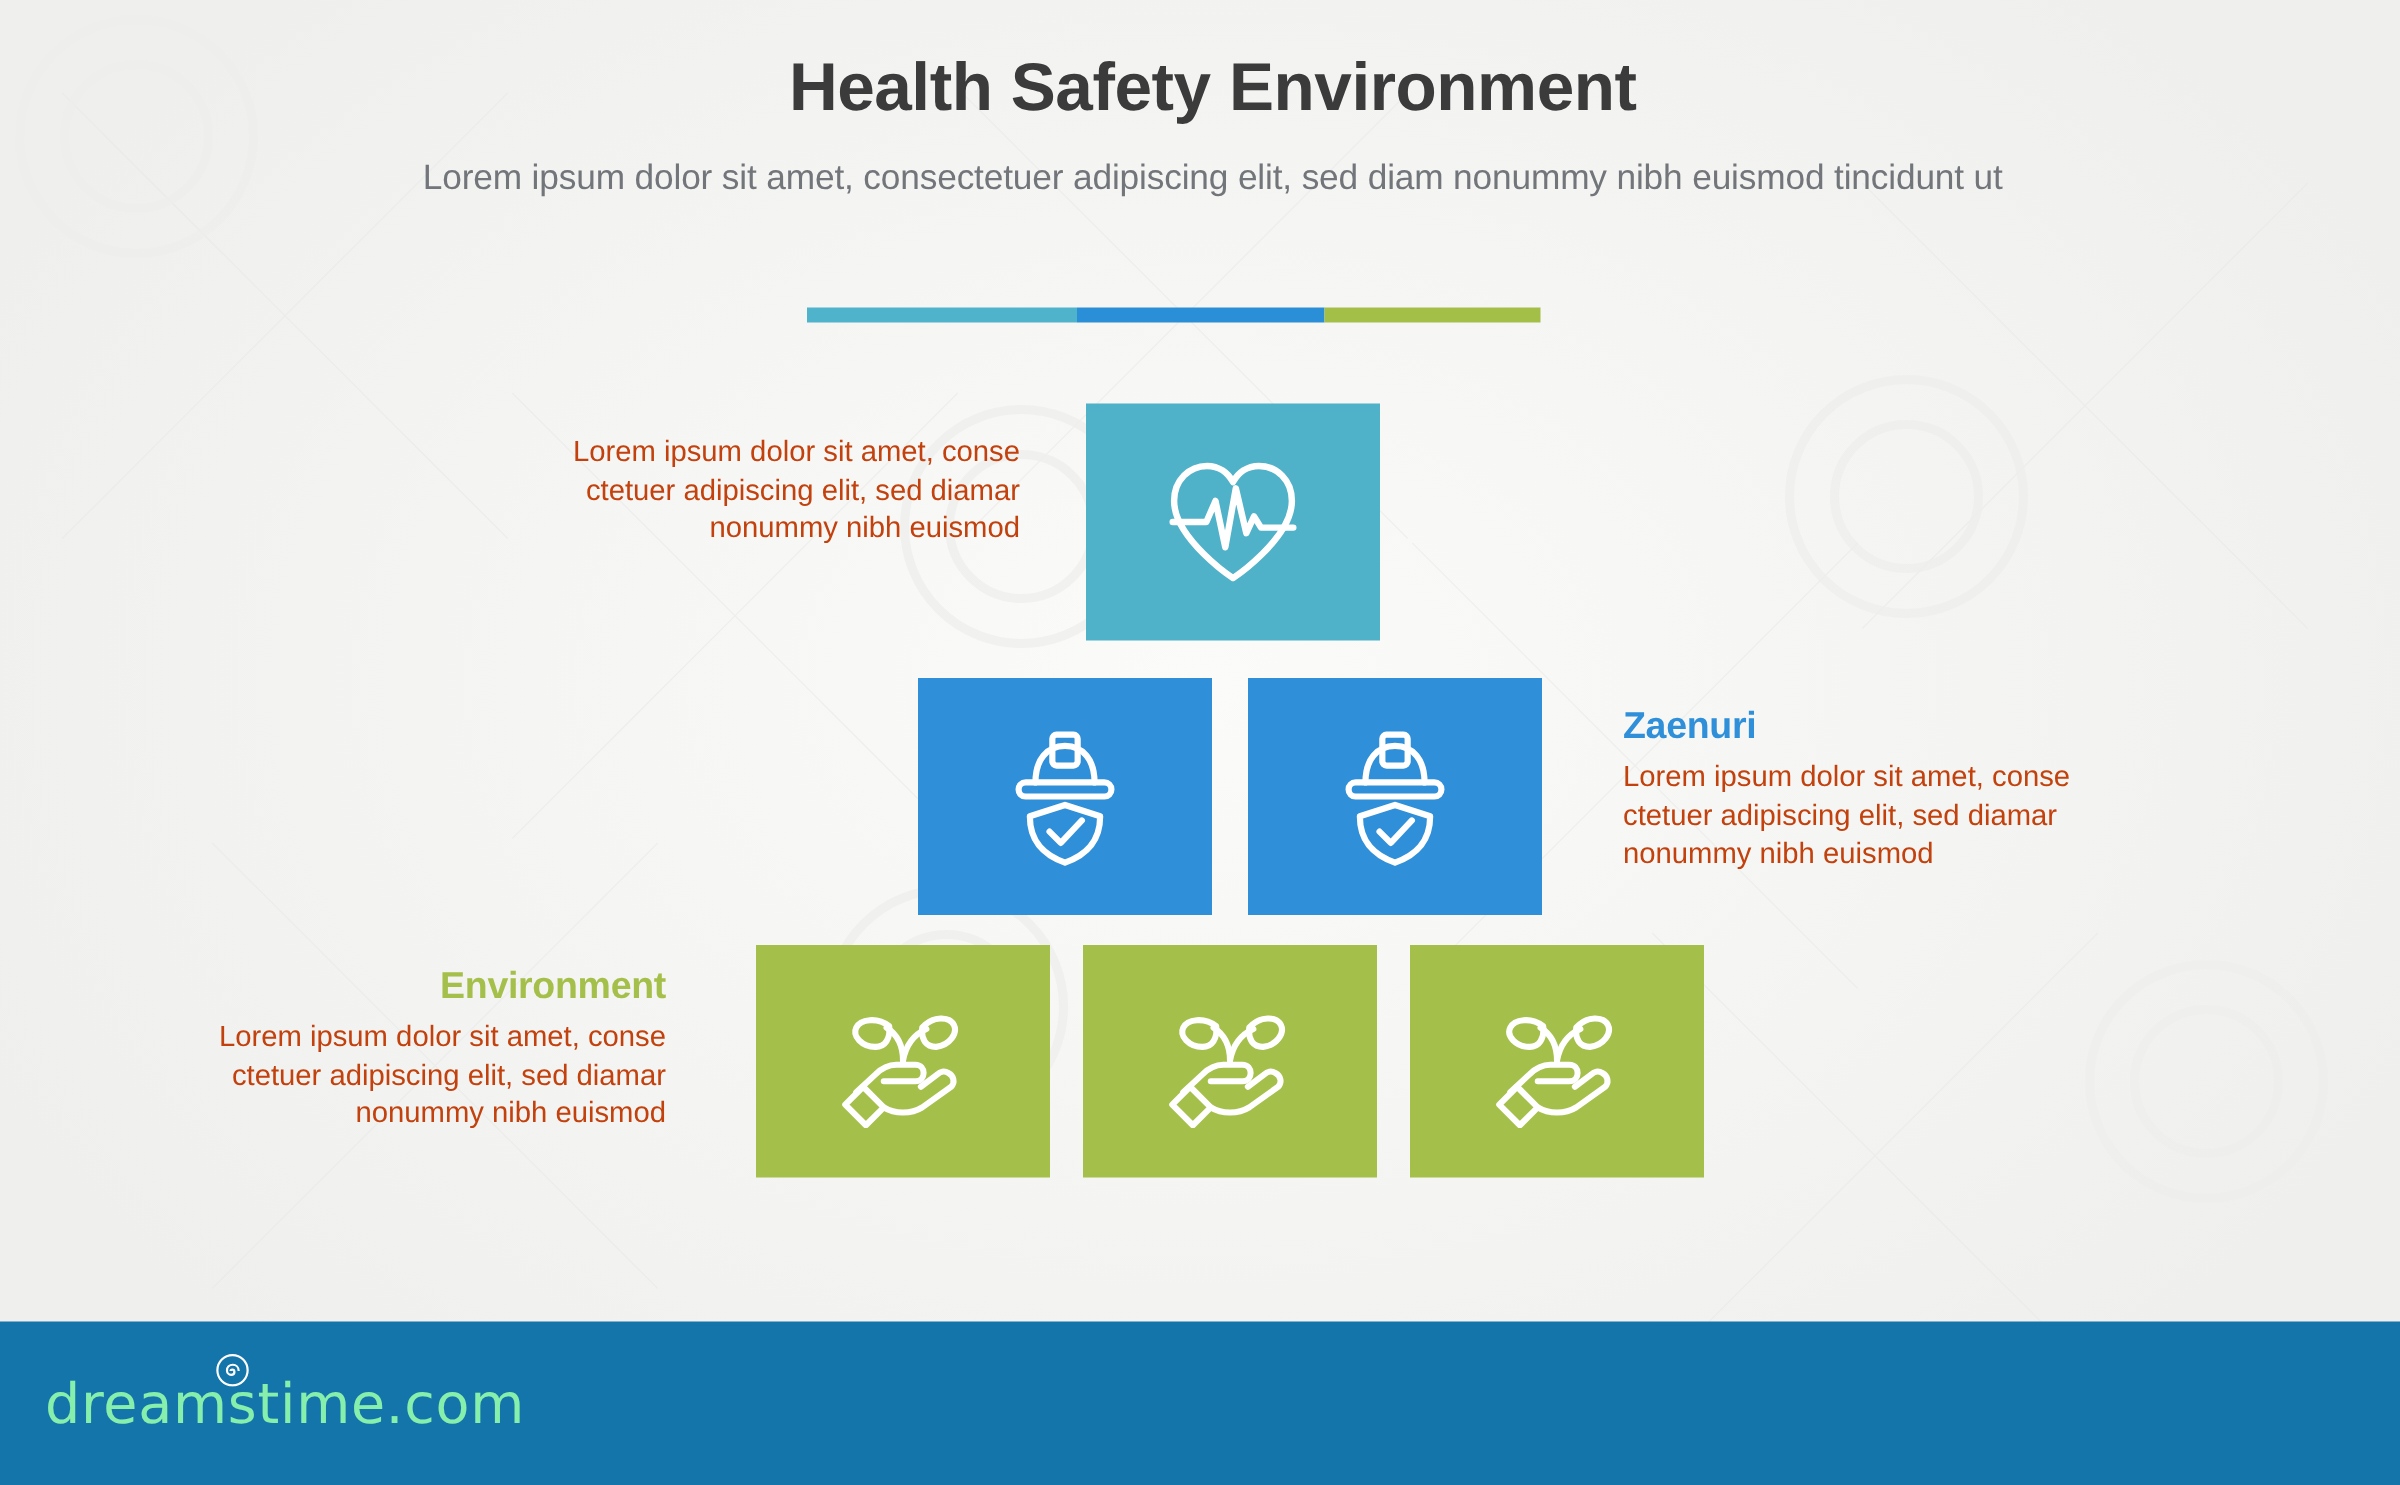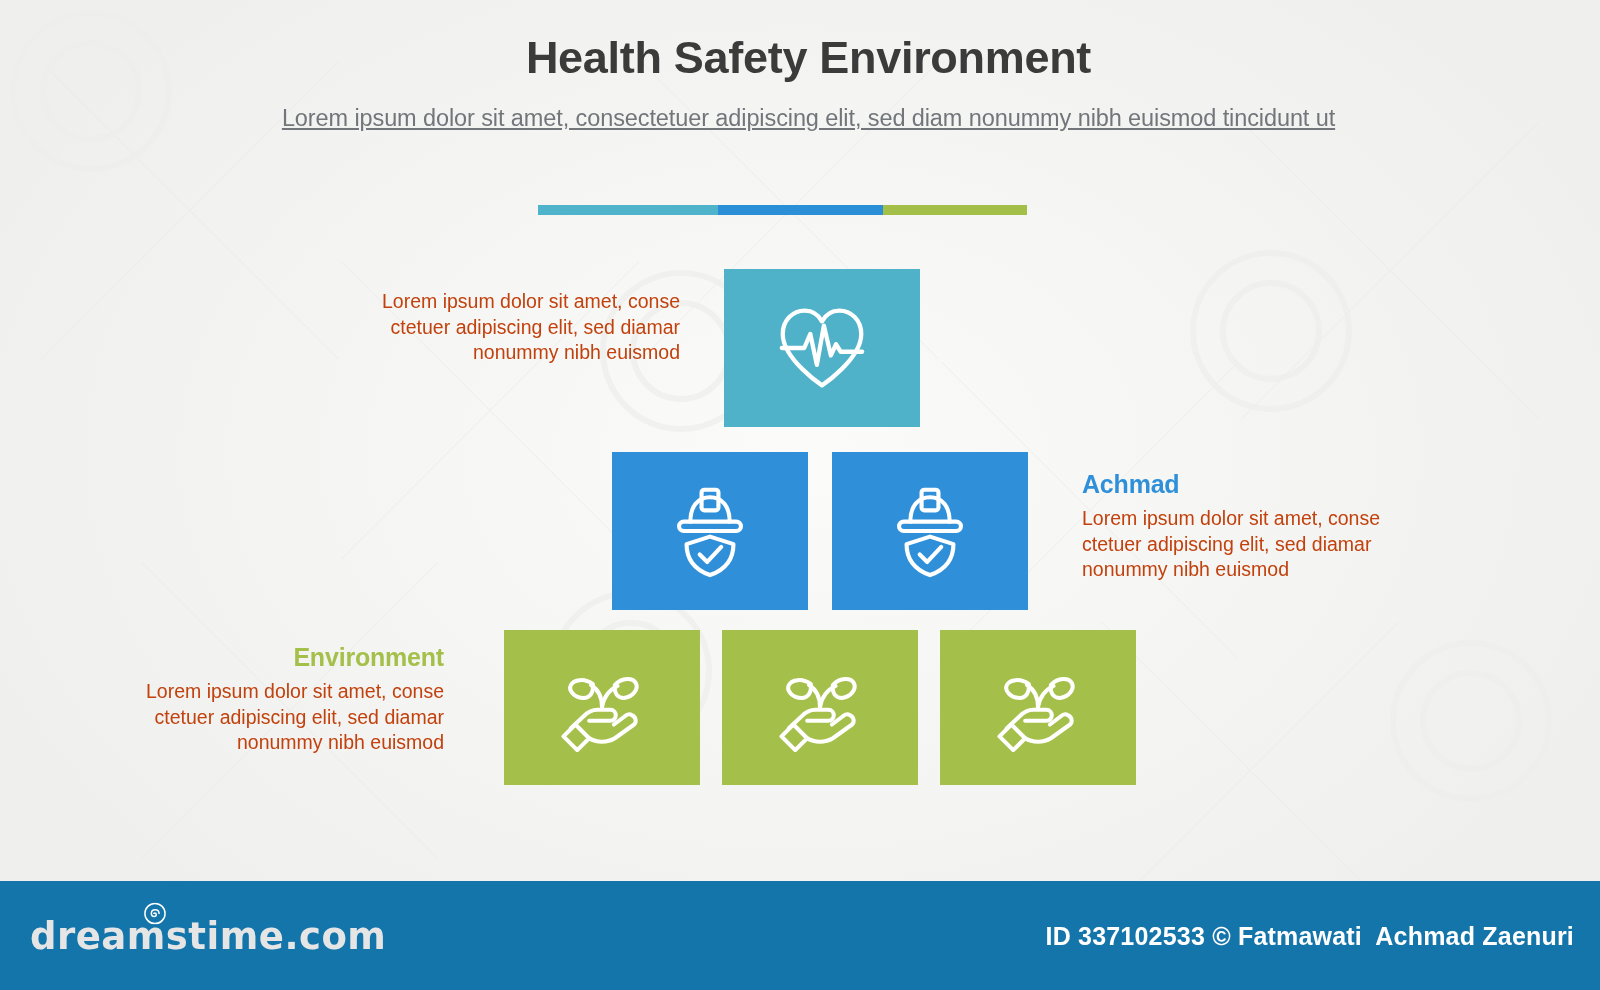--- a/index.html
+++ b/index.html
@@ -34,21 +34,20 @@
   
   .header{position:absolute;left:17px;right:0;top:34px;text-align:center;}
   .title{
     font-size:45px;font-weight:bold;color:#3b3b3b;letter-spacing:-.3px;
     margin:0;line-height:1.05;
   }
   .subtitle{
     margin:22px auto 0;width:1330px;
     font-size:23.5px;line-height:1.33;color:#72767a;font-weight:300;
     letter-spacing:-.1px;
-    text-decoration:underline;
   }
 
   
   .bar{
     position:absolute;left:538px;top:205px;width:489px;height:10px;display:flex;
   }
   .bar span{display:block;height:100%;}
 
   
   .pyramid{position:absolute;left:0;top:0;width:1600px;height:990px;}
@@ -71,21 +70,21 @@
   
   .footer{
     position:absolute;left:0;bottom:0;width:1600px;height:109px;
     display:flex;align-items:center;
   }
   .logo{
     position:absolute;left:30px;top:50%;transform:translateY(-50%);
     display:flex;align-items:flex-end;
   }
   .logo-text{
-    font-size:37px;color:#e5e5e5;letter-spacing:.5px;font-weight:700;
+    font-size:37px;color:#86efac;letter-spacing:.5px;font-weight:400;
     font-family:"DejaVu Sans", sans-serif;
   }
   .credit{
     position:absolute;right:26px;top:50%;transform:translateY(-50%);
     color:#ffffff;font-size:25px;font-weight:bold;letter-spacing:.2px;
     white-space:pre;
   }
 </style>
 </head>
 <body>
@@ -157,21 +156,21 @@
         <path d="M27 40 C27 24 35 14 48 14 C61 14 69 24 69 40"></path>
         <rect x="39" y="6" width="18" height="22" rx="3"></rect>
         <rect x="15" y="40" width="66" height="10" rx="5"></rect>
         <path d="M48 56 L73 64 C73 83 62 92 48 97 C34 92 23 83 23 64 Z"></path>
         <path d="M37 75 L45 83 L60 67"></path>
       </svg>
     </span>
   </div>
 
   <div class="lbl left-al" style="left:1082px;top:470px;width:360px;">
-    <h3 style="color: rgb(47, 144, 217);">Achmad</h3>
+    <h3 style="color: rgb(47, 144, 217);">Zaenuri</h3>
     <p>Lorem ipsum dolor sit amet, conse ctetuer adipiscing elit, sed diamar nonummy nibh euismod</p>
   </div>
 
   <div class="lbl right-al" style="left:84px;top:643px;width:360px;">
     <h3 style="color: rgb(165, 192, 74);">Environment</h3>
     <p>Lorem ipsum dolor sit amet, conse ctetuer adipiscing elit, sed diamar nonummy nibh euismod</p>
   </div>
 
   <div class="tile" style="left:504px;top:630px;width:196px;height:155px;background:#a5c04a;">
     <span>
@@ -219,14 +218,13 @@
 <div class="footer" style="background: rgb(20, 117, 171);">
   <div class="logo">
     <span class="logo-text">dreamstime.com</span>
     <span style="position:absolute;left:114px;top:-12px;">
       <svg width="22" height="22" viewBox="0 0 24 24" fill="none" stroke="#ffffff" stroke-width="1.6">
         <circle cx="12" cy="12" r="11"></circle>
         <path d="M16.5 12.5 C16.5 9.8 14.6 8 12.2 8 C9.8 8 8 9.8 8 12.1 C8 14 9.4 15.3 11 15.3 C12.4 15.3 13.4 14.4 13.4 13.2 C13.4 12.2 12.7 11.5 11.8 11.5 C11.1 11.5 10.6 12 10.6 12.6"></path>
       </svg>
     </span>
   </div>
-  <div class="credit">ID 337102533 © Fatmawati  Achmad Zaenuri</div>
 </div>
 
 </body></html>

